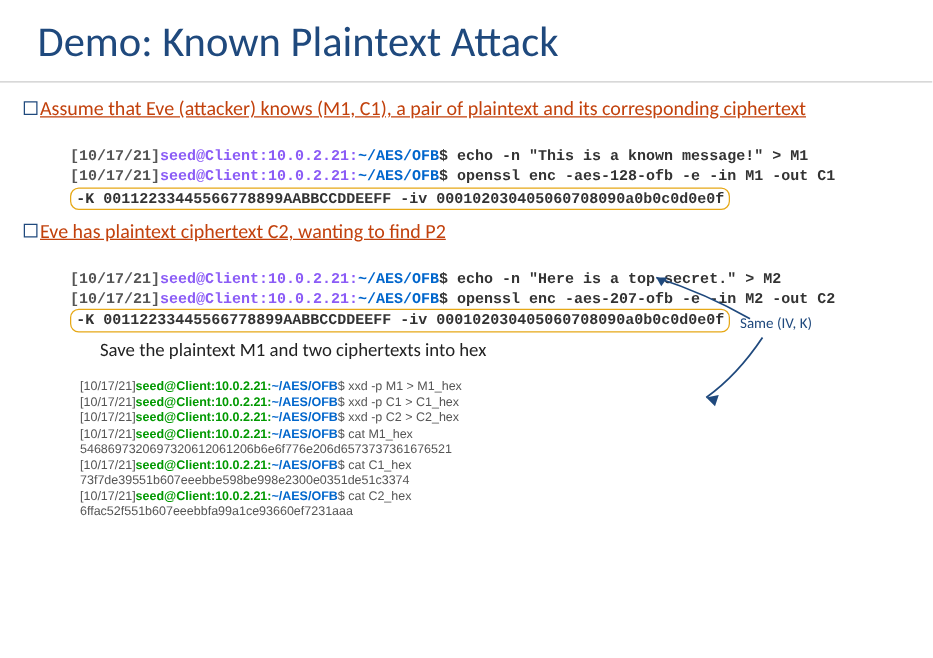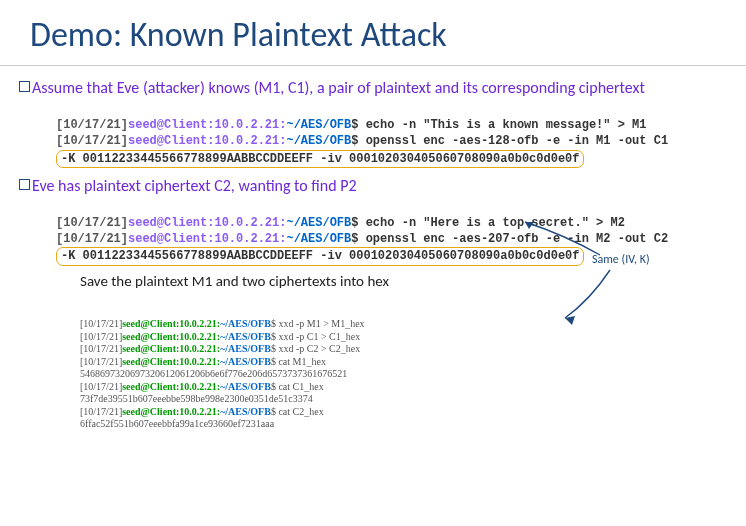--- a/index.html
+++ b/index.html
@@ -35,21 +35,22 @@
   }
   .bullet .sq {
     position: absolute;
     left: -13px;
     top: 3px;
     width: 9px;
     height: 9px;
     border: 1.5px solid #1F497D;
   }
   .bullet-text {
-    color: #6d28d9;
+    color: #c2410c;
+    text-decoration: underline;
   }
   .term {
     font-family: "Courier New", monospace;
     font-size: 12px;
     white-space: pre;
     line-height: 1.35;
     margin: 4px 0 4px 0;
     color: #555;
   }
   .term .ts { color: #555; font-weight: bold; }
@@ -58,37 +59,37 @@
   .term .cmd { color: #333; font-weight: bold;}
   .boxed {
     border: 1.5px solid #e6a817;
     border-radius: 7px;
     padding: 0 4px;
     display: inline-block;
   }
   .subheading {
     font-size: 15px;
     color: #222;
-    margin: 6px 0 16px 24px;
+    margin: 6px 0 2px 24px;
   }
   .annot {
     position: absolute;
     color: #1F497D;
     font-size: 12px;
   }
   svg.arrow {
     position: absolute;
     overflow: visible;
   }
   .small-term {
-    font-family: Liberation Serif, serif;
+    font-family: Liberation Sans, sans-serif;
     font-size: 10px;
     line-height: 1.25;
     white-space: pre;
-    margin-left: 24px;
+    margin-left: 8px;
     color: #555;
   }
   .small-term .user { color: #009900; font-weight: bold; }
   .small-term .path { color: #0066cc; font-weight: bold; }
 </style>
 </head>
 <body>
 
 <div class="title">Demo: Known Plaintext Attack</div>
 <div class="hr"></div>

